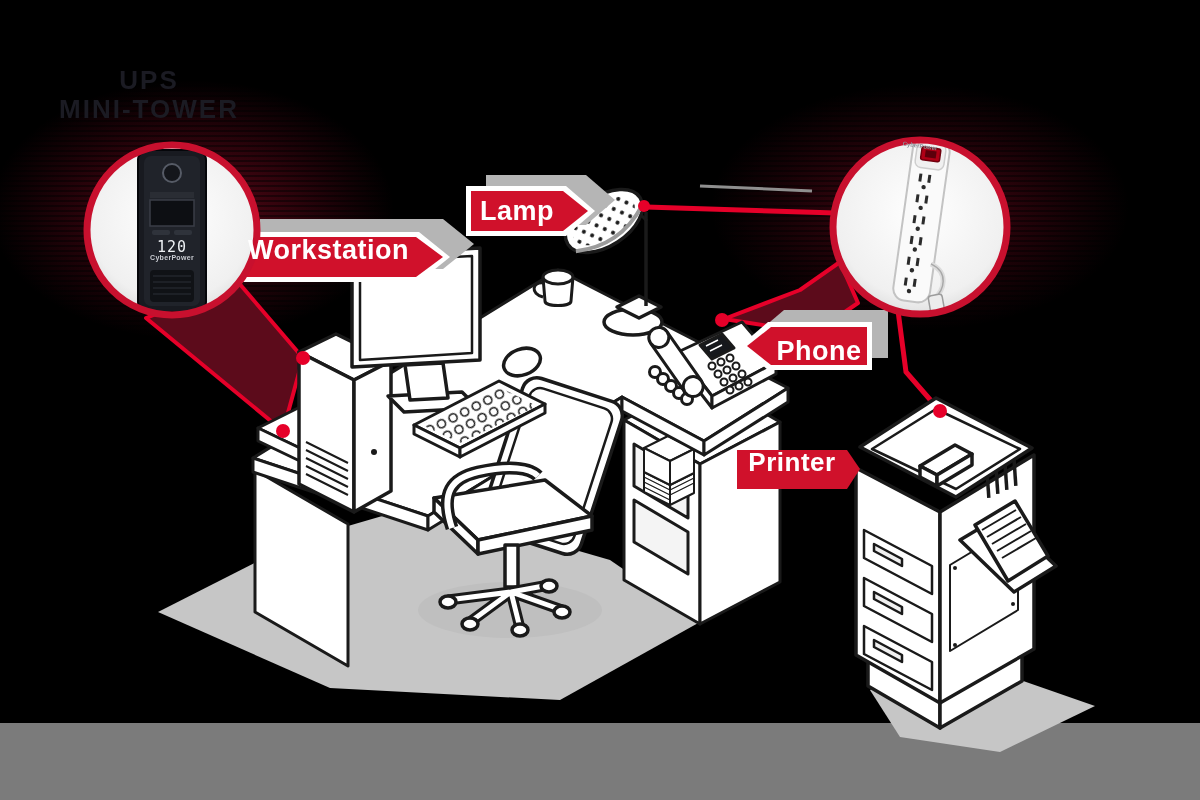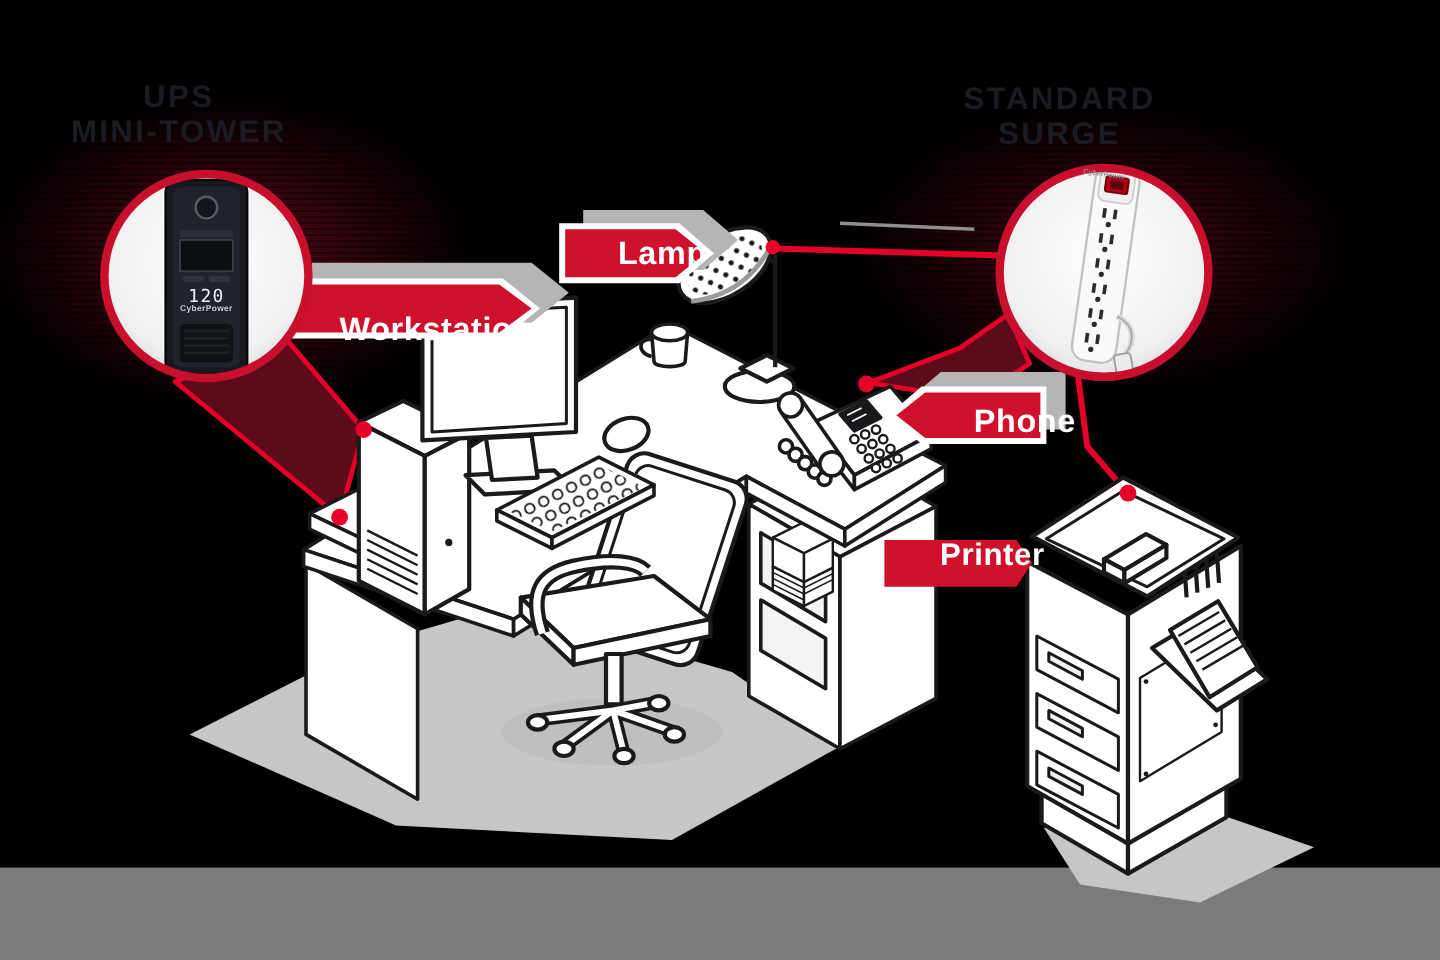--- a/index.html
+++ b/index.html
@@ -10,21 +10,21 @@
     background:
       repeating-linear-gradient(180deg, rgba(0,0,0,.45) 0 2px, rgba(0,0,0,0) 2px 5px),
       radial-gradient(ellipse 50% 50% at 45% 50%, rgba(150,12,38,.60), rgba(120,8,30,.28) 46%, rgba(0,0,0,0) 72%);}
   #glow-right{left:630px;top:20px;width:580px;height:340px;
     background:
       repeating-linear-gradient(180deg, rgba(0,0,0,.45) 0 2px, rgba(0,0,0,0) 2px 5px),
       radial-gradient(ellipse 50% 50% at 50% 55%, rgba(150,12,38,.48), rgba(120,8,30,.22) 46%, rgba(0,0,0,0) 72%);}
   svg{position:absolute;left:0;top:0;}
   .txt{position:absolute;color:#fff;font-weight:bold;text-align:center;
        display:flex;align-items:center;justify-content:center;pointer-events:none;}
-  .banner-label{font-size:27px;letter-spacing:.5px;padding-left:35px;}
+  .banner-label{font-size:27px;letter-spacing:.5px;}
   .heading{color:#1b1b23;font-size:26px;font-weight:bold;letter-spacing:2px;
            line-height:29px;text-align:center;position:absolute;pointer-events:none;}
   #ups-display{position:absolute;left:150px;top:202px;width:44px;text-align:center;
       font-family:"DejaVu Sans Mono",monospace;font-size:15px;color:#eef1f4;letter-spacing:1px;margin-top:36px;}
   .brand{position:absolute;text-align:center;font-weight:bold;pointer-events:none;}
   #ups-brand{left:139px;top:254px;width:66px;font-size:7px;color:#c9ccd2;letter-spacing:.3px;}
   #strip-brand{left:898px;top:143px;width:44px;font-size:6px;color:#8d939b;transform:rotate(8deg);}
 </style>
 </head>
 <body>
@@ -340,26 +340,22 @@
         </g>
       </g>
       <circle cx="920" cy="227" r="87" fill="none" stroke="#c8102e" stroke-width="7"></circle>
     </g>
   </svg>
 
   <div class="heading" style="left:24px;top:66px;width:250px;">
     <div>UPS</div>
     <div>MINI-TOWER</div>
   </div>
-  <div class="heading" style="left:758px;top:68px;width:250px;">
-    <div>STANDARD</div>
-    <div>SURGE</div>
-  </div>
-
-  <div class="txt banner-label" style="left:241px;top:252px;width:175px;height:44px;">Workstation</div>
+
+  <div class="txt banner-label" style="left:241px;top:228px;width:175px;height:44px;">Workstation</div>
   <div class="txt banner-label" style="left:471px;top:191px;width:92px;height:40px;">Lamp</div>
   <div class="txt banner-label" style="left:771px;top:327px;width:96px;height:48px;">Phone</div>
   <div class="txt banner-label" style="left:737px;top:450px;width:110px;height:25px;font-size:26px;">Printer</div>
 
   <div id="ups-display">120</div>
   <div class="brand" id="ups-brand">CyberPower</div>
   <div class="brand" id="strip-brand">CyberPower</div>
 </div>
 
 </body></html>

